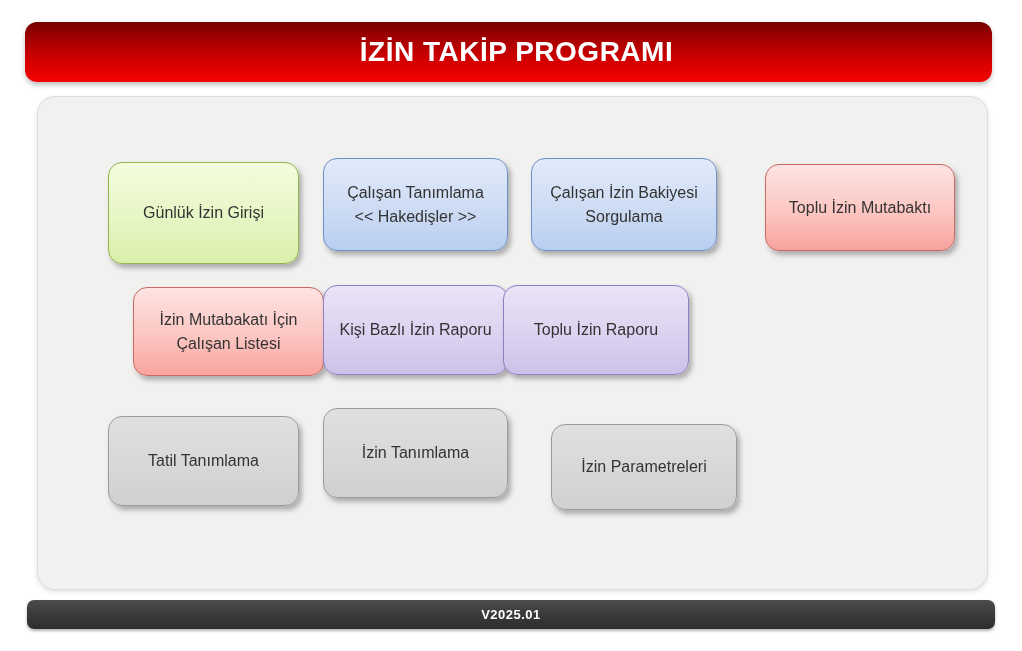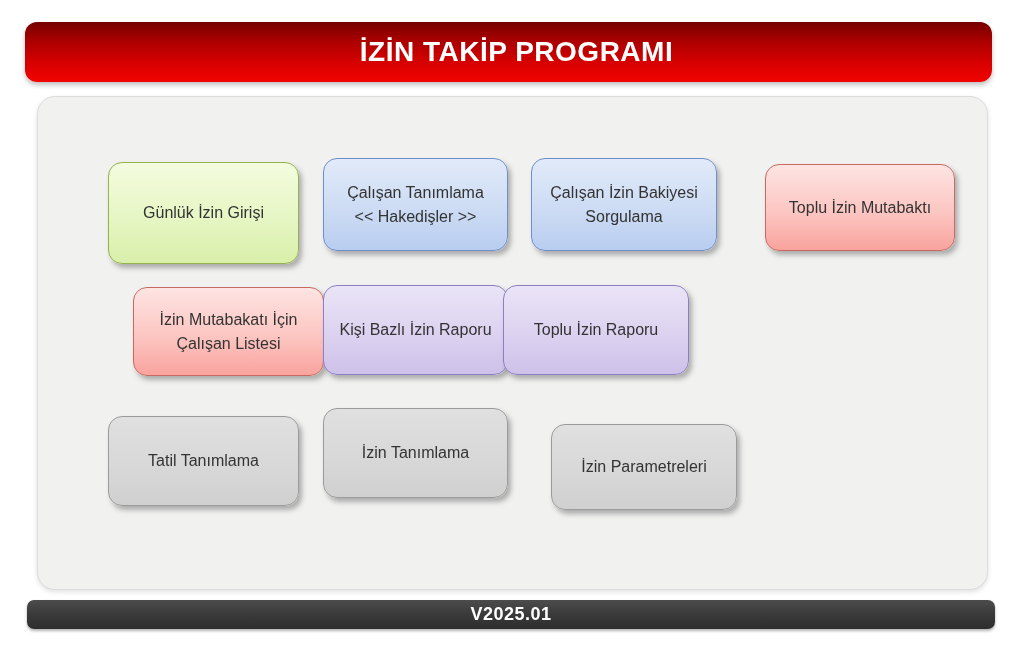--- a/index.html
+++ b/index.html
@@ -98,21 +98,21 @@
     position: absolute;
     left: 27px; top: 600px;
     width: 968px; height: 29px;
     border-radius: 7px;
     background: linear-gradient(180deg, #4c4c4c 0%, #3a3a3a 50%, #2d2d2d 100%);
     box-shadow: 0 2px 3px rgba(0,0,0,0.3);
     display: flex; align-items: center; justify-content: center;
   }
   .footer-bar span {
     color: #ffffff;
-    font-size: 18px;
+    font-size: 13px;
     font-weight: bold;
     letter-spacing: 0.5px;
   }
 </style>
 </head>
 <body>
 
 <div class="app-header">
   <h1>İZİN TAKİP PROGRAMI</h1>
 </div>

